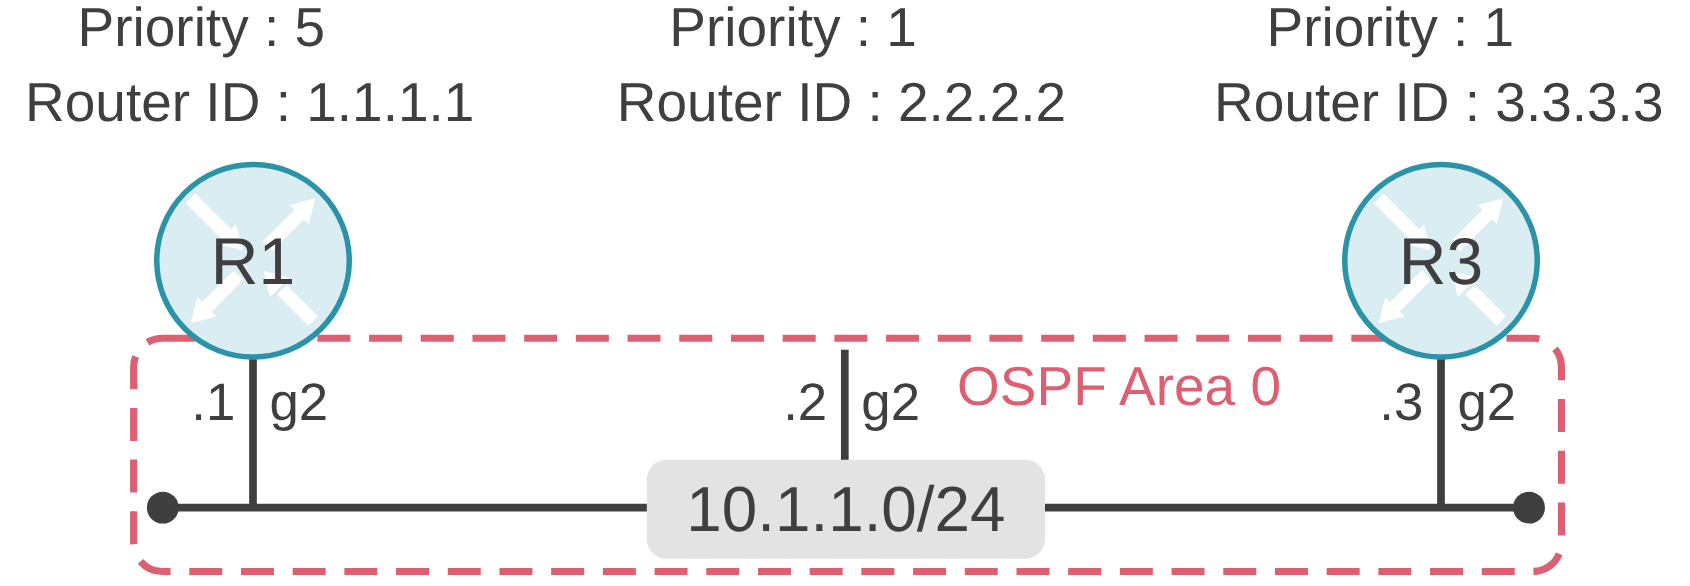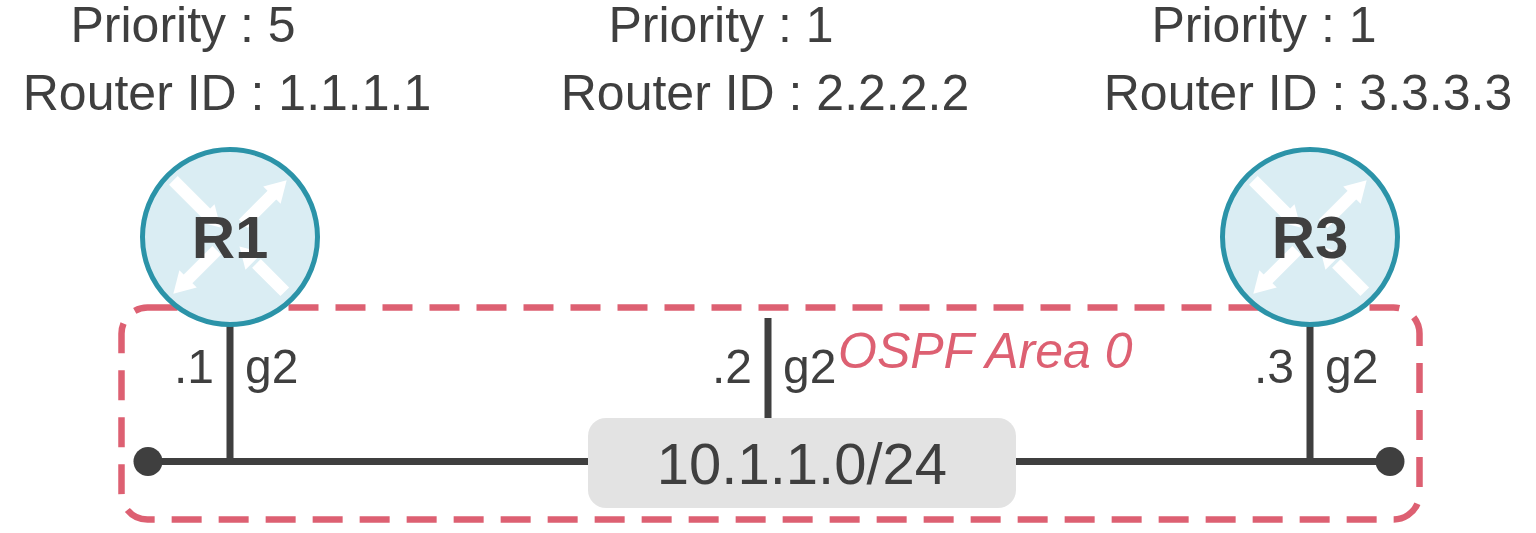--- a/index.html
+++ b/index.html
@@ -55,21 +55,21 @@
   .router-node .arrows .shaft { stroke: #ffffff; stroke-width: 13; }
   .router-node .arrows .head  { fill: #ffffff; }
   .rlabel {
     position: absolute;
     left: 0; top: 0;
     width: 170px; height: 170px;
     display: flex;
     align-items: center;
     justify-content: center;
     font-size: 60px;
-    font-weight: bold;
+    font-weight: normal;
     color: var(--ink);
   }
   .node1 { left: 140px; }
   .node2 { left: 678px; }
   .node3 { left: 1220px; }
 
   
   .ptext {
     position: absolute;
     width: 560px;
@@ -96,38 +96,37 @@
   }
   .suffix { width: 160px; text-align: right; }
   .s1 { left: 54px; }   .i1 { left: 245px; }
   .s2 { left: 592px; }  .i2 { left: 783px; }
   .s3 { left: 1134px; } .i3 { left: 1325px; }
 
   
   .net-label {
     position: absolute;
     left: 588px; top: 418px;
-    width: 428px; height: 90px;
+    width: 362px; height: 90px;
     background: var(--label_bg);
     border-radius: 18px;
     display: flex;
     align-items: center;
     justify-content: center;
     font-size: 58px;
     color: var(--ink);
   }
 
   
   .area-label {
     position: absolute;
-    left: 838px; top: 322px;
+    left: 870px; top: 322px;
     font-size: 50px;
     color: var(--pink);
     white-space: nowrap;
-    font-style: italic;
   }
 </style>
 </head>
 <body>
 
 <div class="canvas">
 
   <svg class="lines-layer" viewBox="0 0 1536 533">
     <rect class="area-box" x="121.5" y="307.5" width="1298" height="212" rx="26"></rect>
     <line class="busline" x1="148" y1="461.5" x2="1390" y2="461.5"></line>

